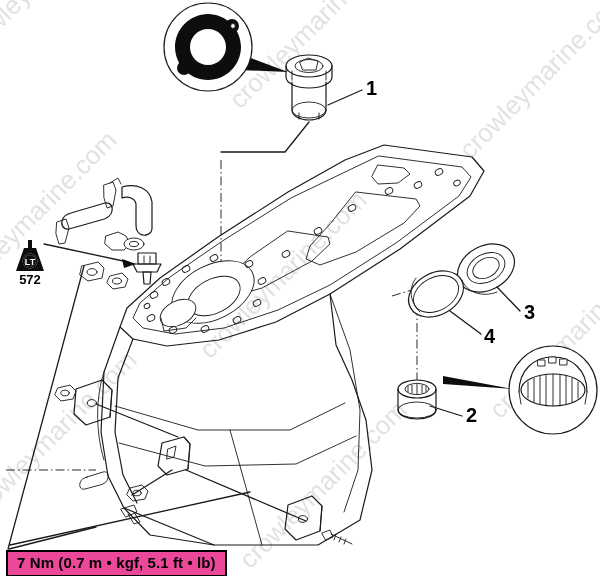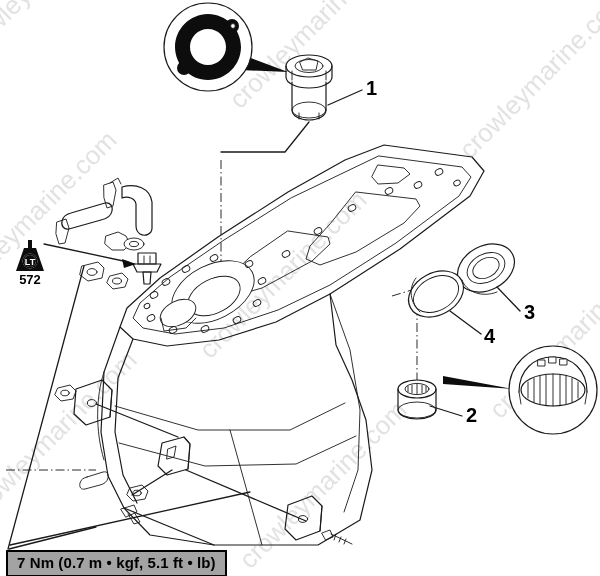--- a/index.html
+++ b/index.html
@@ -79,21 +79,21 @@
     font-family: "Liberation Sans", sans-serif;
     font-size: 9px;
     font-weight: bold;
     fill: #ffffff;
   }
   #torque-box {
     position: absolute;
     left: 6px;
     top: 550px;
     border: 2px solid #000000;
-    background: #a3a3a3;
+    background: #ec4899;
     padding: 2px 9px 3px 9px;
     font-family: "Liberation Sans", sans-serif;
     font-size: 15px;
     font-weight: bold;
     color: #000000;
     letter-spacing: 0.1px;
     white-space: nowrap;
     line-height: 1.18;
   }
 </style>

